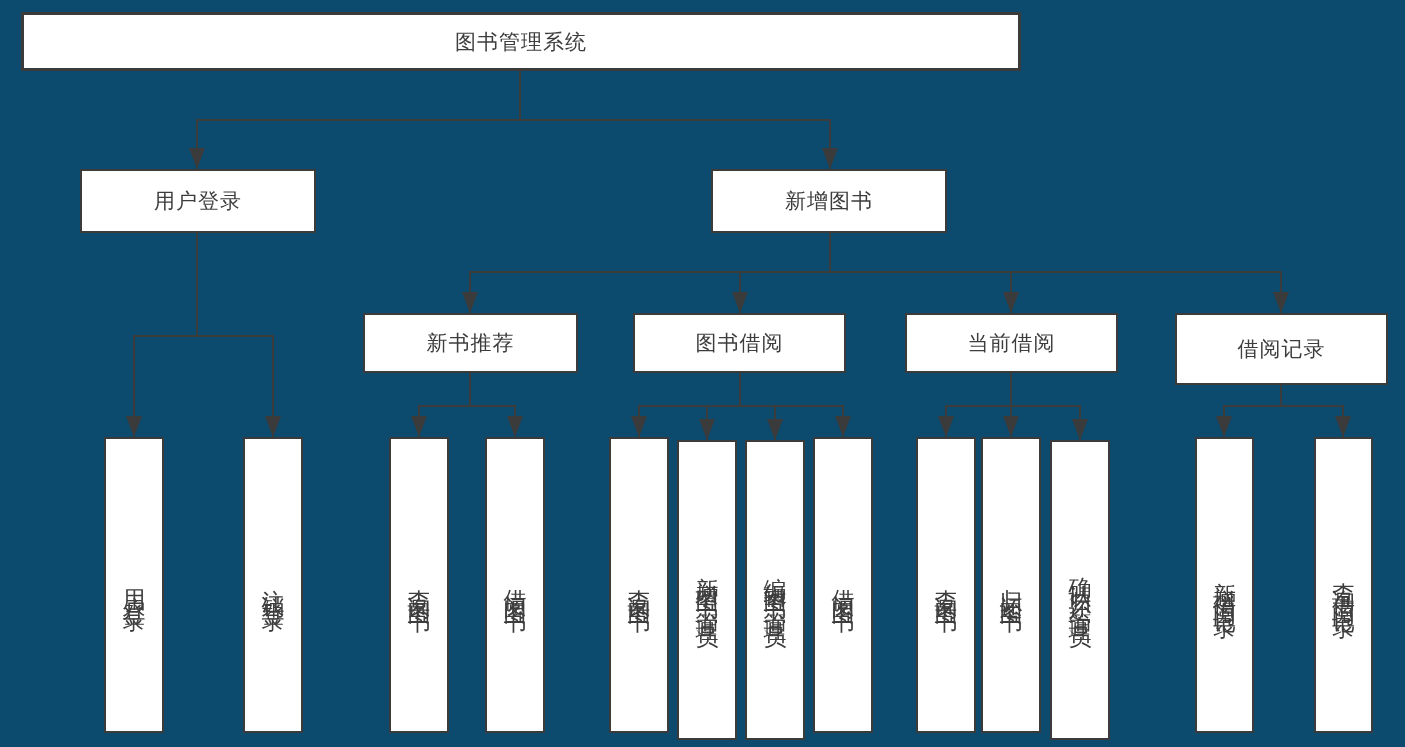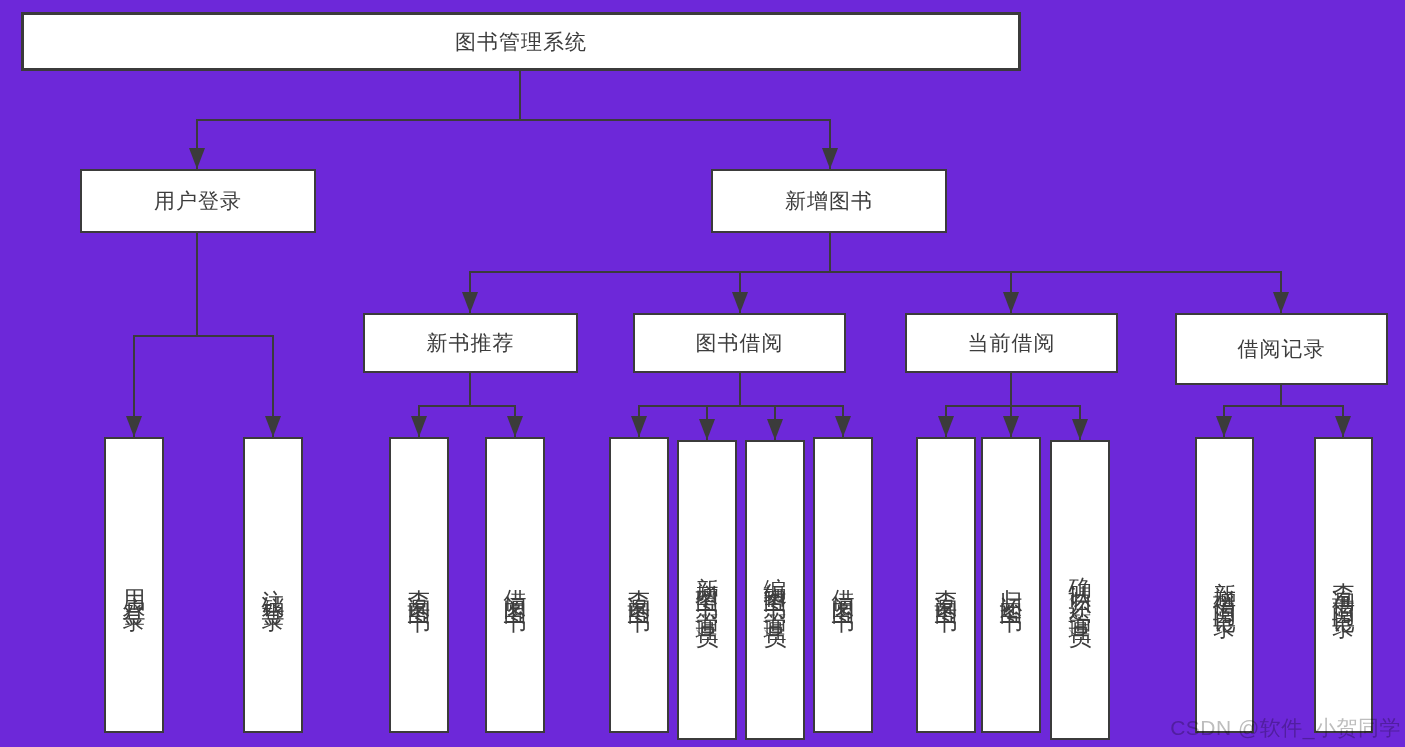--- a/index.html
+++ b/index.html
@@ -1,18 +1,18 @@
 <!DOCTYPE html>
 <html><head>
 <meta charset="utf-8">
 <style>
   * { margin:0; padding:0; box-sizing:border-box; }
   html,body { background:#ffffff; }
   body { font-family:"Liberation Sans","DejaVu Sans",sans-serif; }
-  .canvas { position:relative; width:1405px; height:747px; background:#6d28d9; overflow:hidden;text-decoration:underline; }
+  .canvas { position:relative; width:1405px; height:747px; background:#0c4a6e; overflow:hidden;text-decoration:underline; }
   .box {
     position:absolute; border:2px solid #3b3b3b; background:#ffffff;
     display:flex; align-items:center; justify-content:center;
     color:#3d3d3d; font-size:21px; letter-spacing:1px; z-index:2;
   }
   .box.root { border-width:3px; }
   .vbox {
     position:absolute; border:2px solid #3b3b3b; background:#ffffff;
     display:flex; align-items:center; justify-content:center;
     color:#3d3d3d; z-index:2;
@@ -159,15 +159,14 @@
   <div class="arrow" style="left:631px; top:416px;"></div>
   <div class="arrow" style="left:699px; top:419px;"></div>
   <div class="arrow" style="left:767px; top:419px;"></div>
   <div class="arrow" style="left:835px; top:416px;"></div>
   <div class="arrow" style="left:938px; top:416px;"></div>
   <div class="arrow" style="left:1003px; top:416px;"></div>
   <div class="arrow" style="left:1072px; top:419px;"></div>
   <div class="arrow" style="left:1216px; top:416px;"></div>
   <div class="arrow" style="left:1335px; top:416px;"></div>
 
-  <div class="watermark">CSDN @软件_小贺同学</div>
 
 </div>
 
 </body></html>

